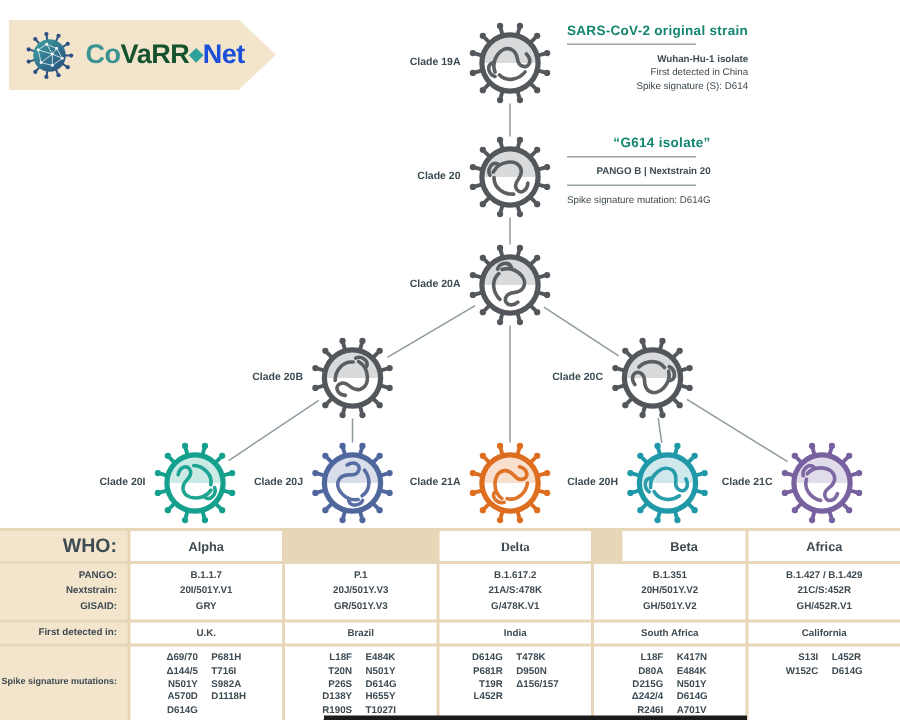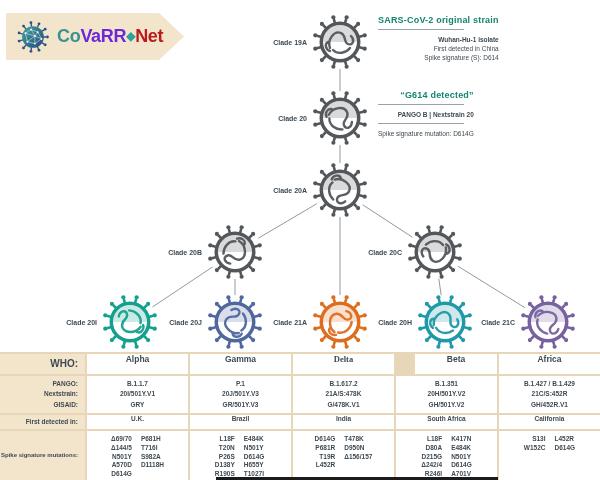--- a/index.html
+++ b/index.html
@@ -5,43 +5,43 @@
   html,body{margin:0;padding:0;background:#fff;}
   .screen{position:relative;width:600px;height:480px;background:#ffffff;overflow:hidden;
           font-family:"Liberation Sans",sans-serif;color:#3e4a52;}
 
   
   .banner{position:absolute;left:6px;top:13px;width:178px;height:47px;background:#f2e5cc;
           clip-path:polygon(0 0,86% 0,100% 50%,86% 100%,0 100%);
           display:flex;align-items:center;gap:7px;padding-left:10px;box-sizing:border-box;}
   .logo-text{font-size:18px;font-weight:bold;letter-spacing:-0.3px;white-space:nowrap;}
   .logo-co{color:#3a9391;margin-top:19px;}
-  .logo-varr{color:#6d28d9;}
+  .logo-varr{color:#14532d;}
   .logo-diamond{color:#2fa39b;font-size:12px;vertical-align:2px;}
-  .logo-net{color:#b91c1c;}
+  .logo-net{color:#1d4ed8;}
 
   
   #tree-svg{position:absolute;left:0;top:0;}
   .clade-label{position:absolute;font-size:7px;font-weight:bold;color:#3c4a52;
                transform:translate(-100%,-50%);white-space:nowrap;}
 
   
   .tblock{position:absolute;left:378px;text-align:right;}
   .tblock .title{font-size:9px;font-weight:bold;color:#12866f;letter-spacing:.2px;}
   .rule{width:86px;height:1px;background:#9aa4a8;margin:4px 0 5px 0;}
   .tline{font-size:6.5px;line-height:9px;color:#3e4a52;}
   .tline.b{font-weight:bold;}
   #block-original{top:15px;}
   #block-g614{top:90px;}
 
   
   .vtable{position:absolute;left:0;top:352px;width:600px;height:128px;box-sizing:border-box;
           background:#e7d7b8;display:grid;grid-template-columns:85px repeat(5,1fr);
           grid-template-rows:20px 37px 14px 1fr;gap:2px;padding-top:2px;}
-  .cell{background:#fff;display:flex;justify-content:center;overflow:hidden;}
+  .cell{background:#fff;display:flex;align-items:center;justify-content:center;overflow:hidden;}
   .labelcell{background:#f2e5cc;flex-direction:column;align-items:flex-end;justify-content:center;
              padding-right:7px;box-sizing:border-box;font-weight:bold;font-size:6.5px;
              line-height:10.5px;color:#3e4a52;text-align:right;}
   .who-name{font-size:8.5px;font-weight:bold;color:#3e4a52;}
   .triple{flex-direction:column;font-size:6.5px;font-weight:bold;line-height:10.5px;
           color:#3e4a52;text-align:center;}
   .detected{font-size:6.5px;font-weight:bold;color:#3e4a52;}
   .mutcell{align-items:flex-start;padding-top:4px;gap:9px;box-sizing:border-box;}
   .mutcol{font-size:6.5px;font-weight:bold;line-height:8.8px;color:#3e4a52;}
   .mutcol.c1{text-align:right;}
@@ -419,30 +419,30 @@
 
   <div class="tblock" id="block-original">
     <div class="title">SARS-CoV-2 original strain</div>
     <div class="rule"></div>
     <div class="tline b">Wuhan-Hu-1 isolate</div>
     <div class="tline">First detected in China</div>
     <div class="tline">Spike signature (S): D614</div>
   </div>
 
   <div class="tblock" id="block-g614">
-    <div class="title">“G614 detected”</div>
+    <div class="title">“G614 isolate”</div>
     <div class="rule"></div>
     <div class="tline b">PANGO B  |  Nextstrain 20</div>
     <div class="rule"></div>
     <div class="tline">Spike signature mutation: D614G</div>
   </div>
 
   <div class="vtable" id="vtable">
     <div class="cell labelcell" style="grid-row:1;grid-column:1">
-      <span style="font-size:10px">WHO:</span>
+      <span style="font-size:13px">WHO:</span>
     </div>
     <div class="cell labelcell" style="grid-row:2;grid-column:1">
       <span>PANGO:</span>
       <span>Nextstrain:</span>
       <span>GISAID:</span>
     </div>
     <div class="cell labelcell" style="grid-row:3;grid-column:1">
       <span>First detected in:</span>
     </div>
     <div class="cell labelcell" style="grid-row:4;grid-column:1">
@@ -468,23 +468,20 @@
           <div>A570D</div>
           <div>D614G</div>
         </div>
         <div class="mutcol c2">
           <div>P681H</div>
           <div>T716I</div>
           <div>S982A</div>
           <div>D1118H</div>
         </div>
       </div>
-      <div class="cell " style="grid-area: 1 / 3;">
-        <span class="who-name">Gamma</span>
-      </div>
       <div class="cell triple" style="grid-area: 2 / 3;">
         <span>P.1</span>
         <span>20J/501Y.V3</span>
         <span>GR/501Y.V3</span>
       </div>
       <div class="cell " style="grid-area: 3 / 3;">
         <span class="detected">Brazil</span>
       </div>
       <div class="cell mutcell" style="grid-area: 4 / 3;">
         <div class="mutcol c1">

